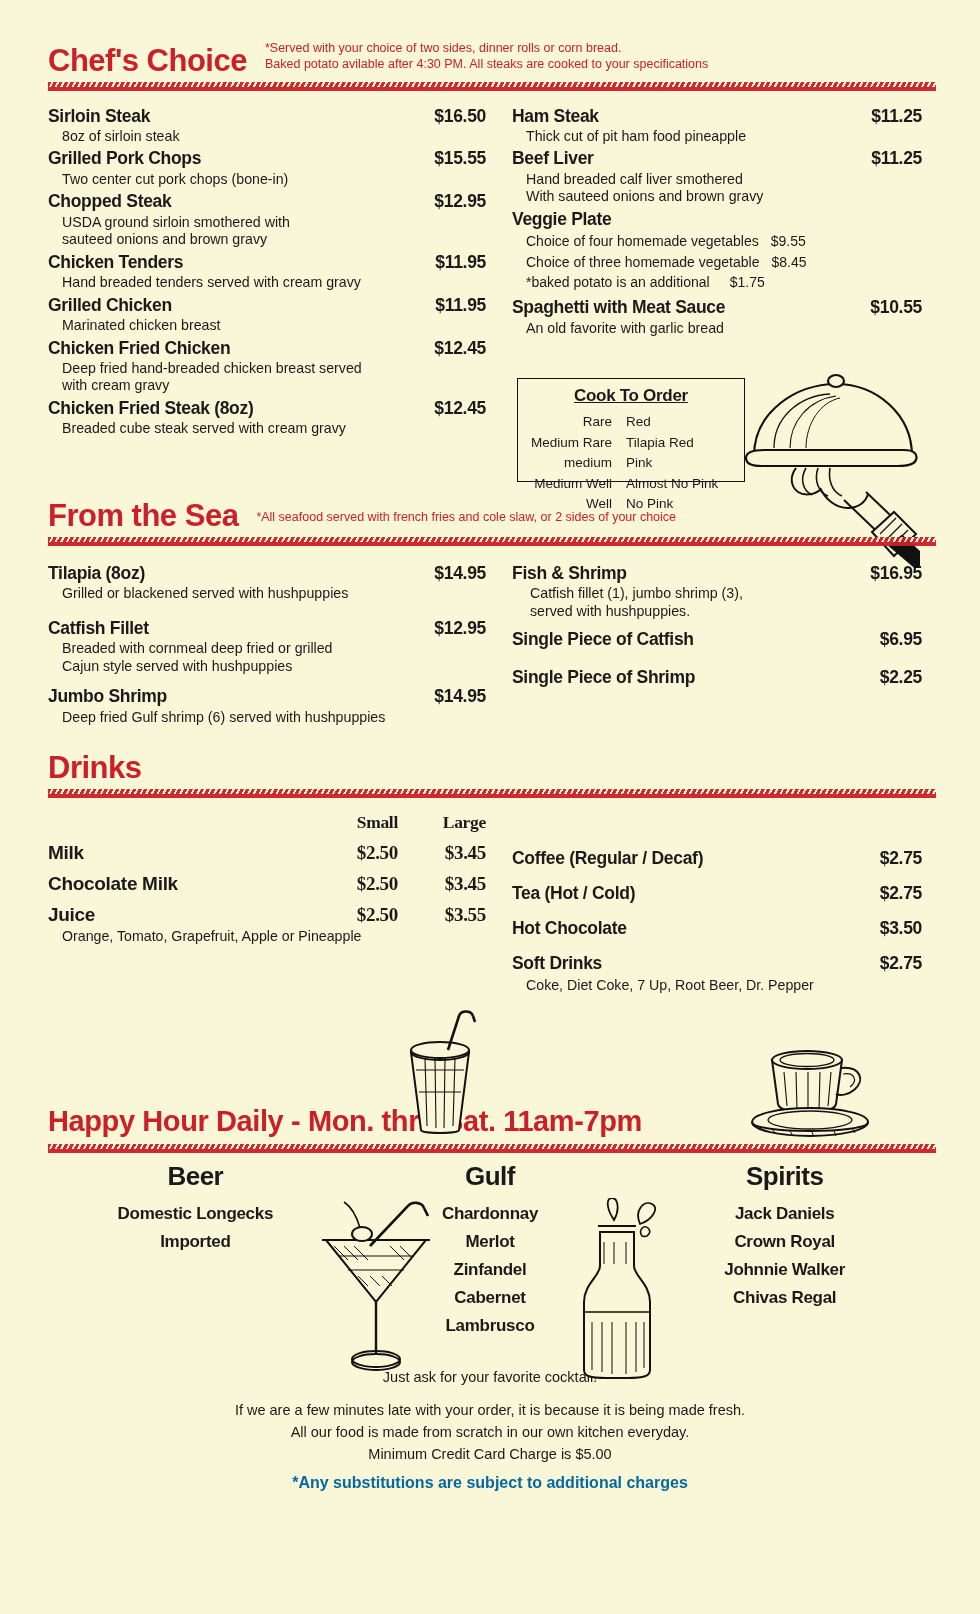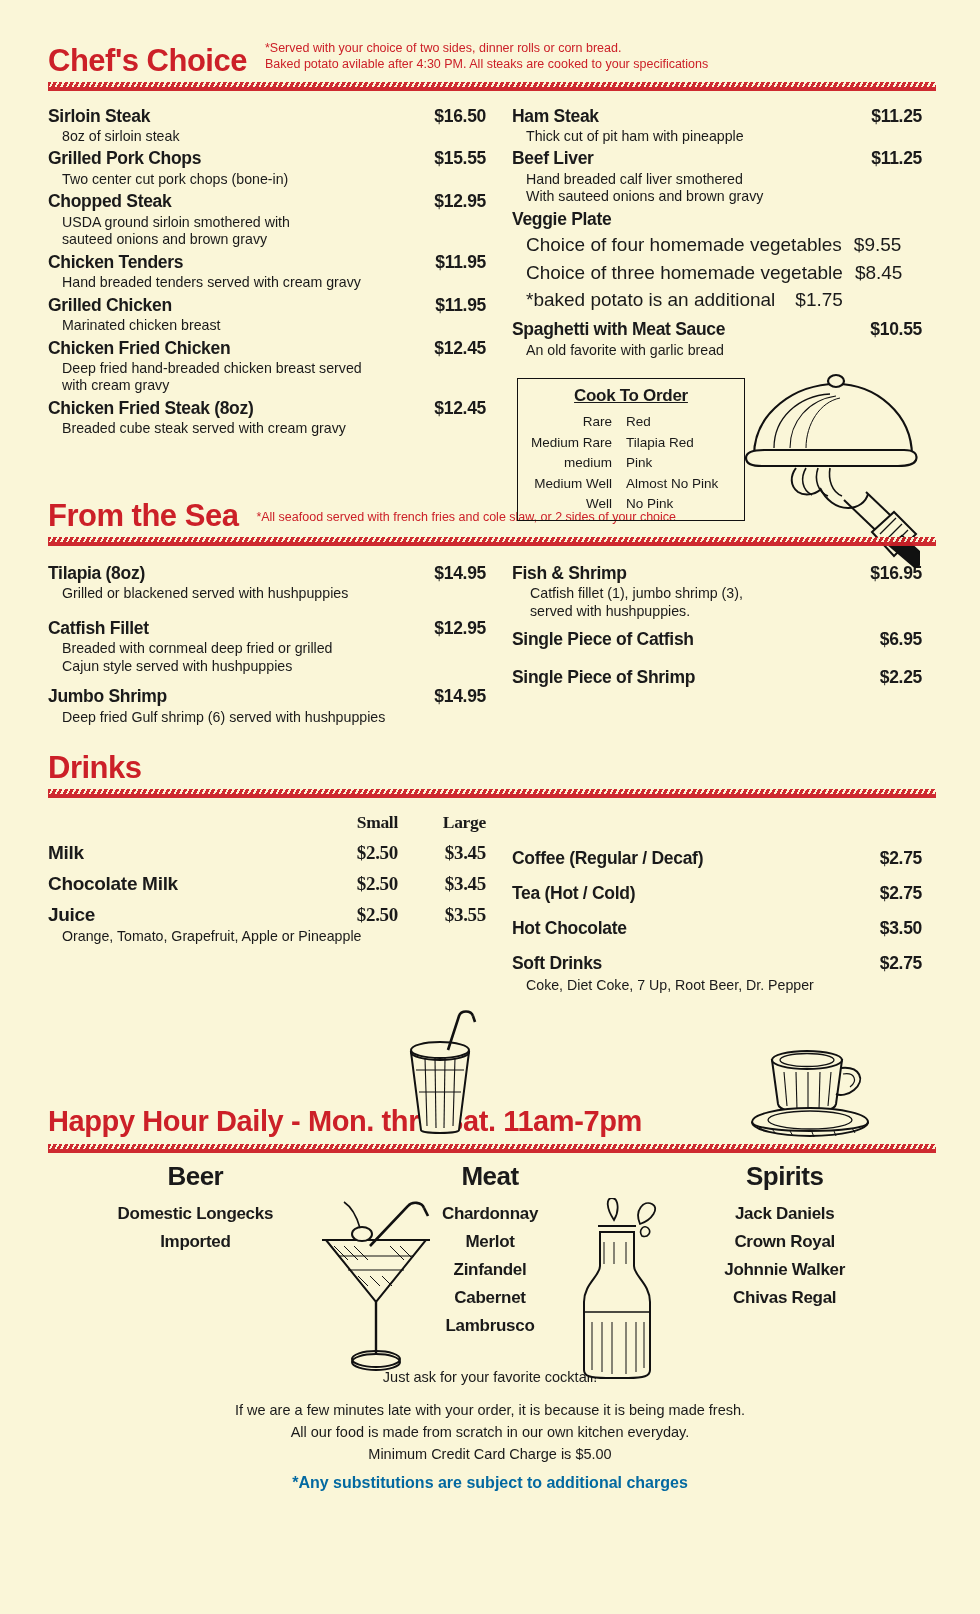--- a/index.html
+++ b/index.html
@@ -90,34 +90,34 @@
     white-space: nowrap;
   }
   .item-desc {
     font-size: 14.2px;
     line-height: 1.22;
     padding-left: 14px;
     margin-bottom: 2px;
   }
   .subline {
     display: flex;
-    font-size: 19px;
+    font-size: 14px;
     line-height: 1.45;
     padding-left: 14px;
   }
   .subline .sl-text { }
   .subline .sl-price { padding-left: 12px; }
 
   
   .cook-box {
     position: absolute;
     left: 517px;
     top: 378px;
     width: 228px;
-    height: 143px;
+    height: 104px;
     border: 1.5px solid #111;
     background: transparent;
     box-sizing: border-box;
   }
   .cook-title {
     text-align: center;
     font-weight: bold;
     font-size: 17px;
     text-decoration: underline;
     letter-spacing: -0.3px;
@@ -306,21 +306,21 @@
 
     </div>
 
     <div class="col right">
 
       <div class="item">
         <div class="item-row">
           <span class="item-name">Ham Steak</span>
           <span class="item-price">$11.25</span>
         </div>
-        <div class="item-desc">Thick cut of pit ham with pineapple</div>
+        <div class="item-desc">Thick cut of pit ham food pineapple</div>
       </div>
 
       <div class="item">
         <div class="item-row">
           <span class="item-name">Beef Liver</span>
           <span class="item-price">$11.25</span>
         </div>
         <div class="item-desc" style="white-space:pre-line">Hand breaded calf liver smothered
 With sauteed onions and brown gravy</div>
       </div>
@@ -568,21 +568,21 @@
   <div class="happy-title">Happy Hour Daily - Mon. thru Sat.  11am-7pm</div>
   <div class="rule"></div>
 
   <div class="hh-cols">
     <div class="hh-col">
       <div class="hh-head">Beer</div>
       <div class="hh-item">Domestic Longecks</div>
       <div class="hh-item">Imported</div>
     </div>
     <div class="hh-col">
-      <div class="hh-head">Meat</div>
+      <div class="hh-head">Gulf</div>
       <div class="hh-item">Chardonnay</div>
       <div class="hh-item">Merlot</div>
       <div class="hh-item">Zinfandel</div>
       <div class="hh-item">Cabernet</div>
       <div class="hh-item">Lambrusco</div>
     </div>
     <div class="hh-col">
       <div class="hh-head">Spirits</div>
       <div class="hh-item">Jack Daniels</div>
       <div class="hh-item">Crown Royal</div>

